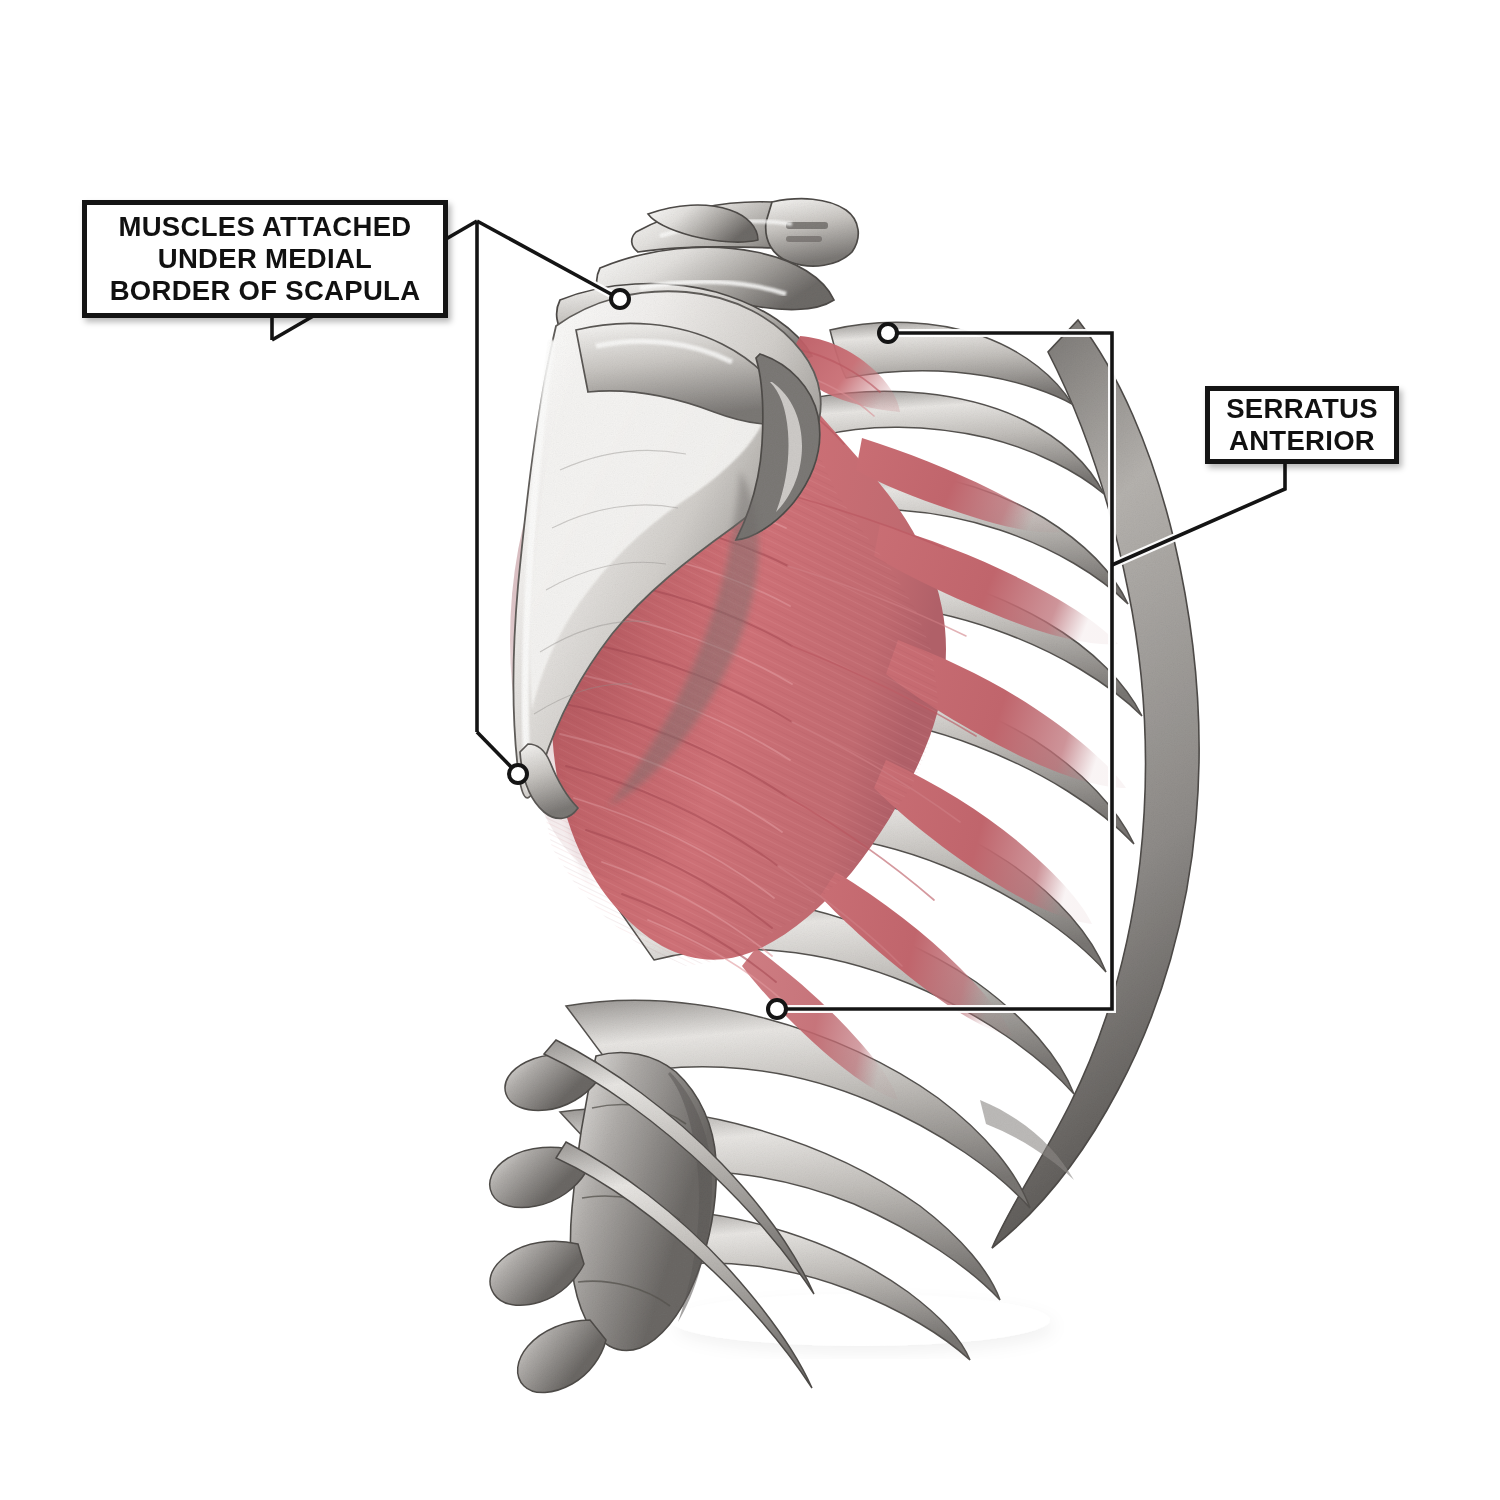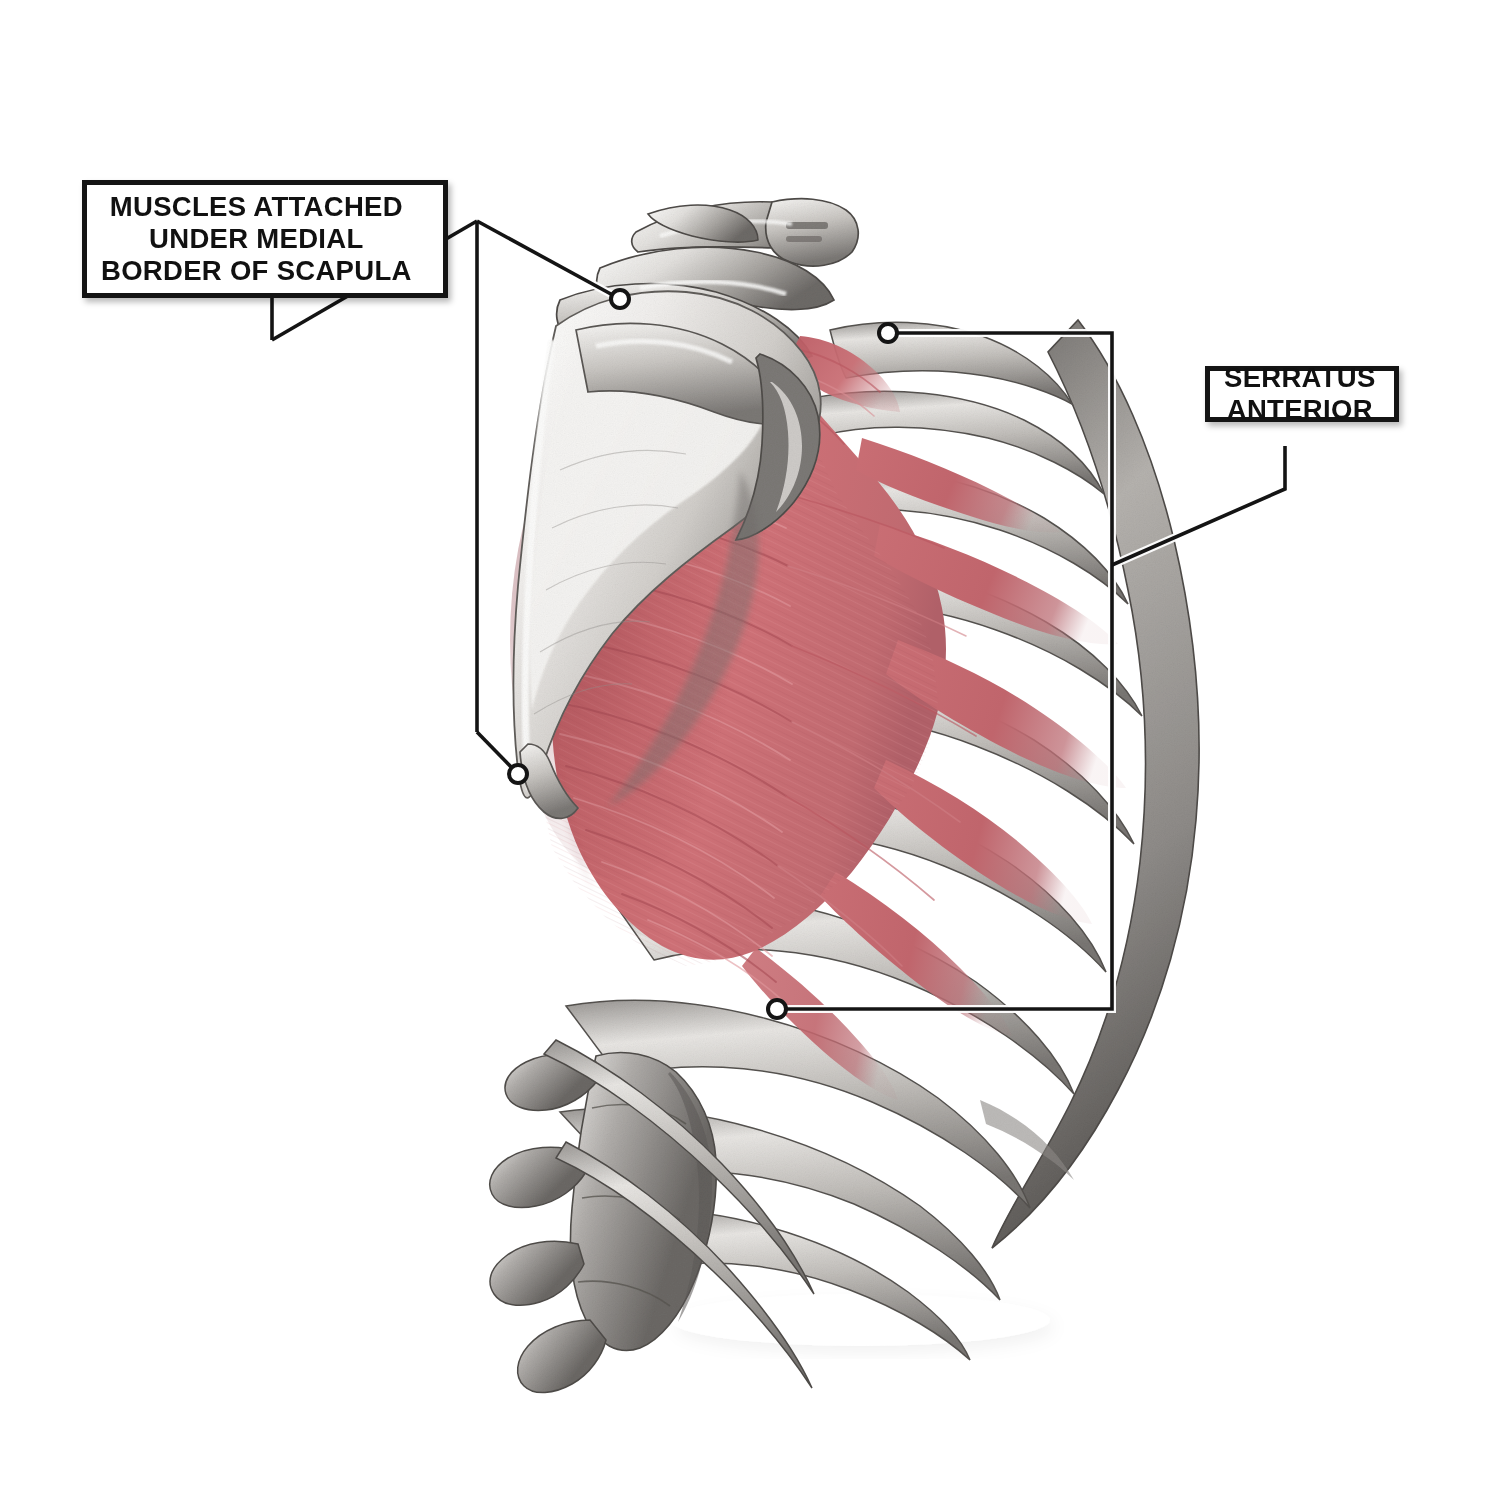--- a/index.html
+++ b/index.html
@@ -33,23 +33,24 @@
 
   
   .callout-box {
     position: absolute;
     background: #ffffff;
     border: 5px solid #141414;
     box-sizing: border-box;
     box-shadow: 3px 4px 6px rgba(0,0,0,0.28);
     display: flex;
     align-items: center;
-    justify-content: flex-start;
+    justify-content: center;
     padding: 10px 14px;
     z-index: 40;
+    margin-top: 20px;
   }
   .callout-text {
     font-family: "Liberation Sans", sans-serif;
     font-weight: bold;
     color: #111111;
     text-align: center;
     letter-spacing: 0.3px;
     line-height: 1.16;
     white-space: pre-line;
   }
@@ -61,21 +62,21 @@
     height: 118px;
   }
   #callout-muscles-attached .callout-text {
     font-size: 27.5px;
   }
 
   #callout-serratus-anterior {
     left: 1205px;
     top: 366px;
     width: 194px;
-    height: 56px;
+    height: 78px;
   }
   #callout-serratus-anterior .callout-text {
     font-size: 27.5px;
   }
 </style>
 </head>
 <body>
 
 <div id="stage">
 

